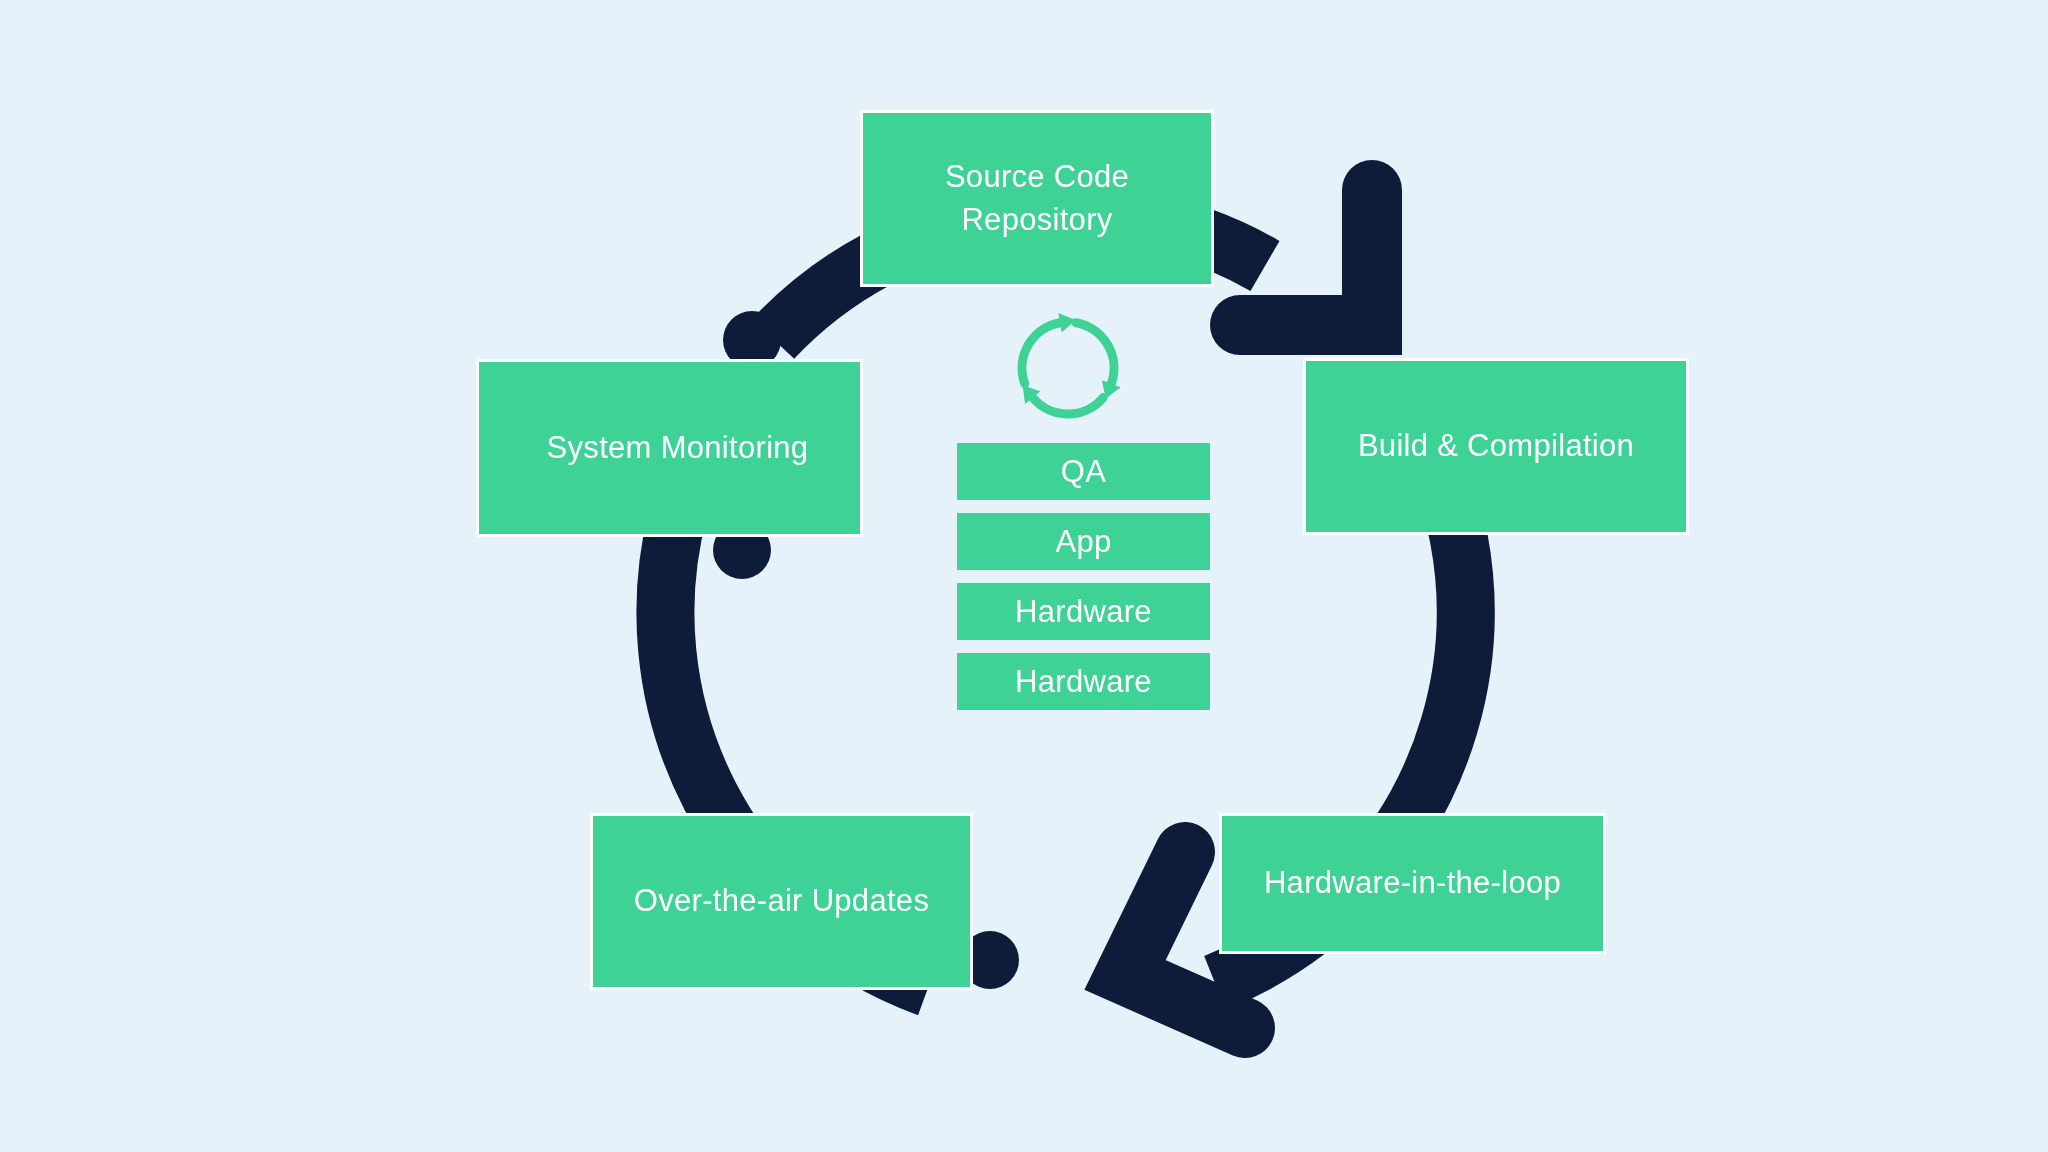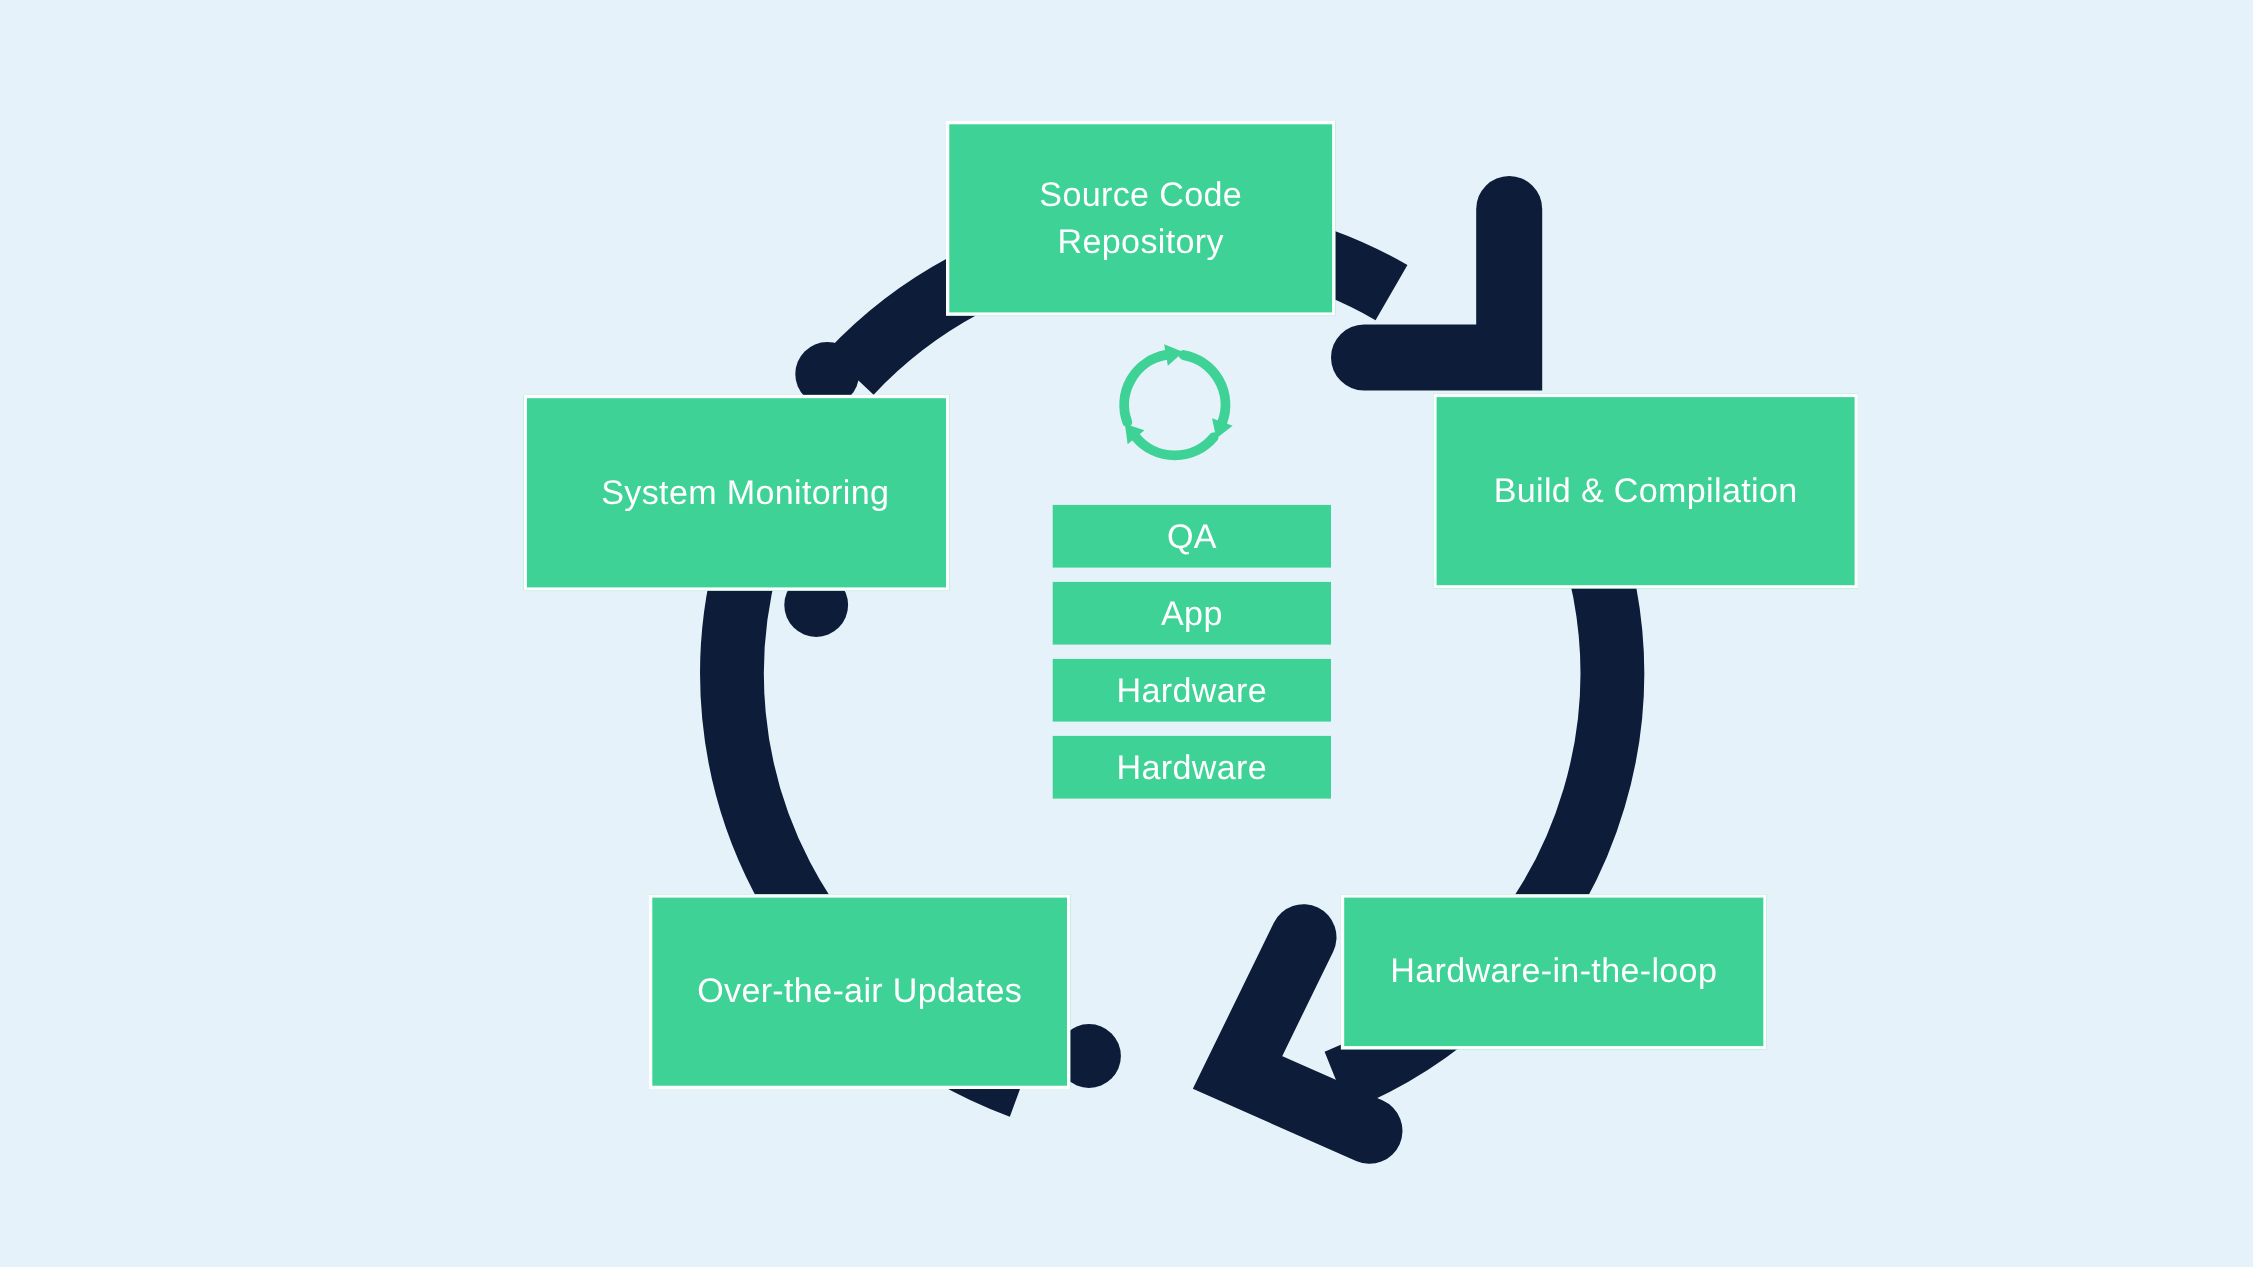--- a/index.html
+++ b/index.html
@@ -16,21 +16,21 @@
     color:#ffffff;font-size:31px;line-height:1.38;text-align:center;
     letter-spacing:0.3px;
   }
   .node-source{left:860px;top:78px;width:354px;height:177px;margin-top:32px;}
   .node-source .label{max-width:290px;}
   .node-build{left:1303px;top:358px;width:386px;height:177px;}
   .node-hil{left:1219px;top:813px;width:387px;height:141px;}
   .node-ota{left:590px;top:813px;width:383px;height:177px;}
   .node-monitor{left:476px;top:359px;width:387px;height:178px;padding-left:16px;}
   .stack{
-    position:absolute;left:957px;top:459px;width:253px;
+    position:absolute;left:957px;top:443px;width:253px;
     display:flex;flex-direction:column;gap:13px;
   }
   .stack-item{
     height:57px;background:#3fd296;color:#ffffff;
     display:flex;align-items:center;justify-content:center;
     font-size:31px;letter-spacing:0.3px;
   }
   .cycle-icon{position:absolute;left:1008px;top:308px;width:120px;height:120px;}
 </style>
 </head>

